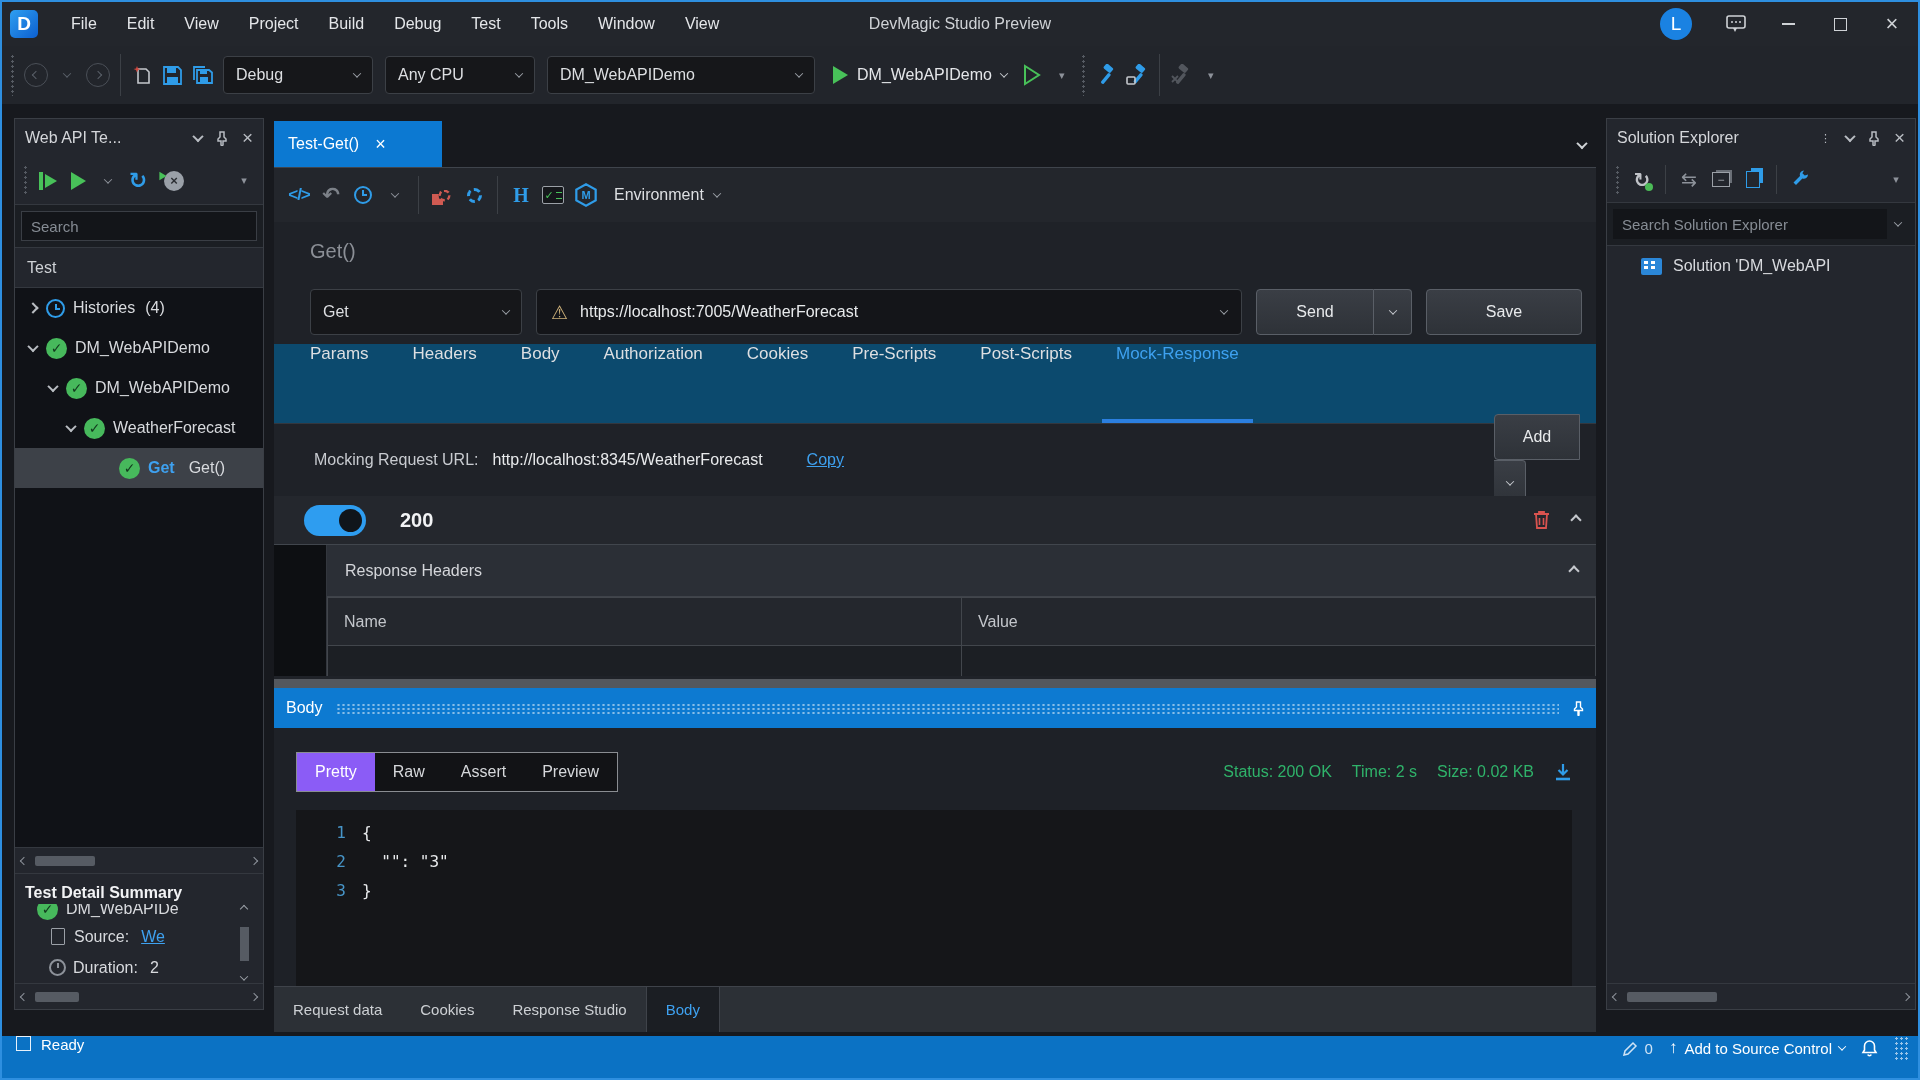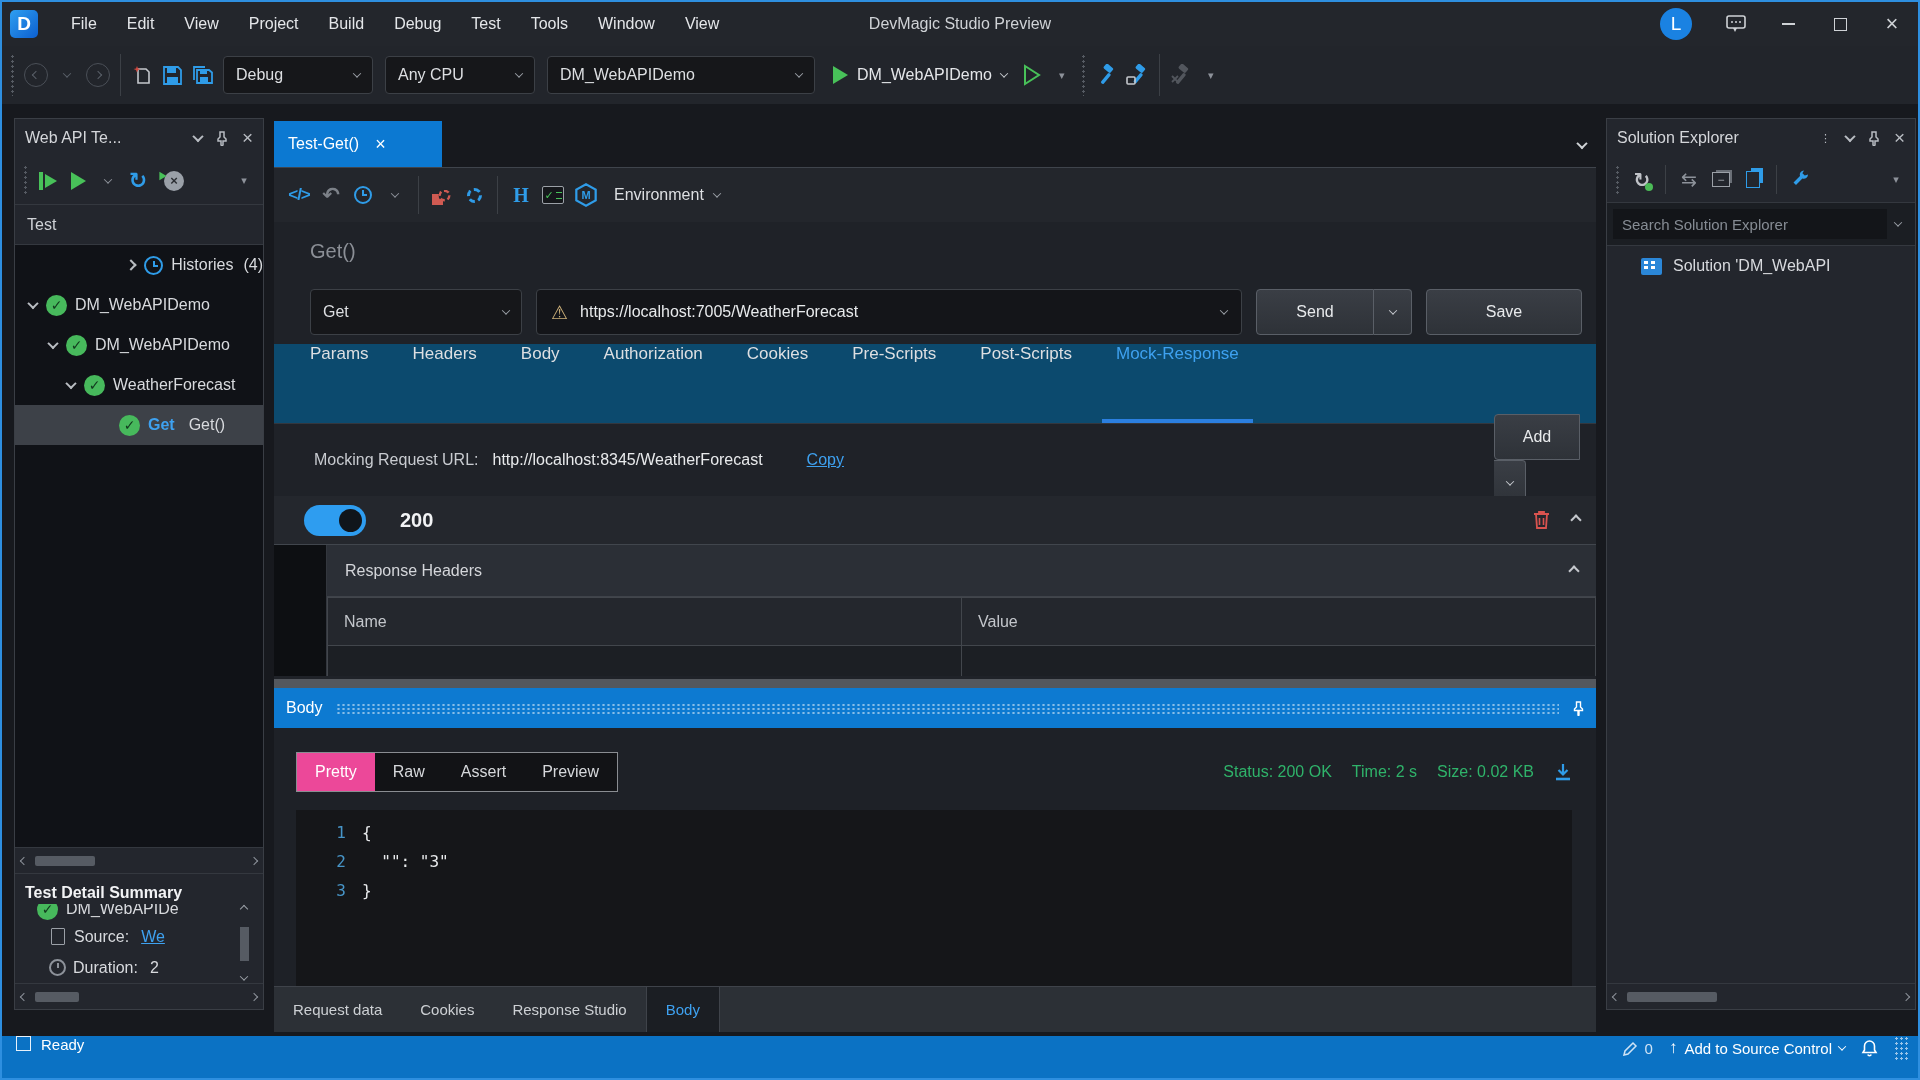--- a/index.html
+++ b/index.html
@@ -158,21 +158,21 @@
   .rh-strip { height:9px; flex:none; background:#54585e; margin-top:3px; }
   
   .body-panel { flex:1; display:flex; flex-direction:column; min-height:0; }
   .body-hdr { height:40px; flex:none; background:#0d7ad1; display:flex; align-items:center; padding:0 12px; gap:14px; }
   .body-hdr .t { color:#fff; font-size:16px; }
   .dots { flex:1; height:11px; background:radial-gradient(circle,rgba(255,255,255,.5) 1px,transparent 1.3px); background-size:5px 4px; }
   .body-content { flex:1; background:#1e2127; padding:24px 24px 0 22px; display:flex; flex-direction:column; min-height:0; }
   .view-row { display:flex; align-items:center; flex:none; }
   .viewtabs { display:flex; border:1px solid #8a8d92; background:#121316; }
   .vtab { height:38px; padding:0 18px; display:flex; align-items:center; font-size:16px; color:#d6d8db; }
-  .vtab.active { background:#ec4899; color:#fff; }
+  .vtab.active { background:#8b5cf6; color:#fff; }
   .stat { margin-left:auto; display:flex; align-items:center; gap:20px; font-size:16px; color:#2fb36a; }
   .editor { flex:1; margin-top:18px; background:#151619; display:flex; padding-top:8px; font-family:"DejaVu Sans Mono","Liberation Mono",monospace; font-size:16px; overflow:hidden; }
   .gutter { width:66px; text-align:right; color:#4795c8; line-height:29px; flex:none; padding-right:16px; }
   .codelines { color:#e8eaec; line-height:29px; white-space:pre; }
   .bottom-tabs { height:46px; flex:none; display:flex; align-items:stretch; background:#2c3036; border-top:1px solid #3f434a; }
   .btab { display:flex; align-items:center; padding:0 19px; font-size:15px; color:#cdd0d4; }
   .btab.active { background:#1b1e23; color:#3ea1f0; border-left:1px solid #3f434a; border-right:1px solid #3f434a; }
 
   
   .right-col { width:310px; margin:14px 2px 26px 4px; flex:none; }
@@ -354,23 +354,26 @@
           </div>
         <div class="tbtn">
             <span class="refresh-g">↻</span>
           </div>
         <div class="tbtn" style="gap:0;">
           <span class="tri-r play sm" style="border-left-color:#48c159; margin-right:-5px; margin-top:-10px; transform:scale(.6);"></span>
           <span class="stop-c">×</span>
         </div>
         <div class="tbtn" style="margin-left:auto; color:#8d929a; font-size:11px;">▾</div>
       </div>
+      <div class="lp-search-wrap">
+        <input class="lp-search" type="text" placeholder="Search" style="">
+      </div>
       <div class="lp-section">Test</div>
       <div class="tree">
-        <div class="trow" style="padding-left:14px;justify-content:flex-end;">
+        <div class="trow" style="padding-left:14px;">
           <span class="chv right"></span>
           <span class="clockc"></span>
           <span>Histories</span>
           <span style="margin-left:10px;">(4)</span>
         </div>
         <div class="trow" style="padding-left:14px;">
           <span class="chv down"></span>
           <span class="checkc">✓</span>
           <span>DM_WebAPIDemo</span>
         </div>

